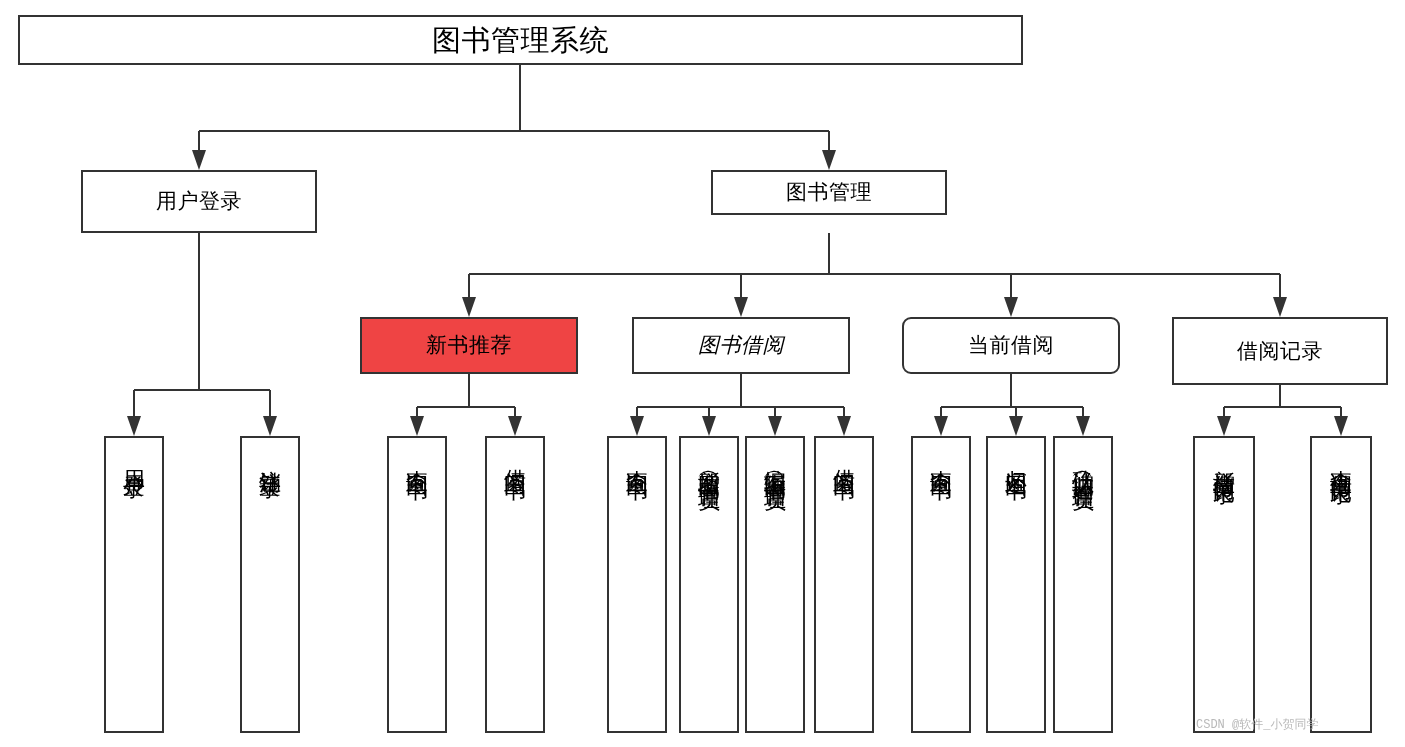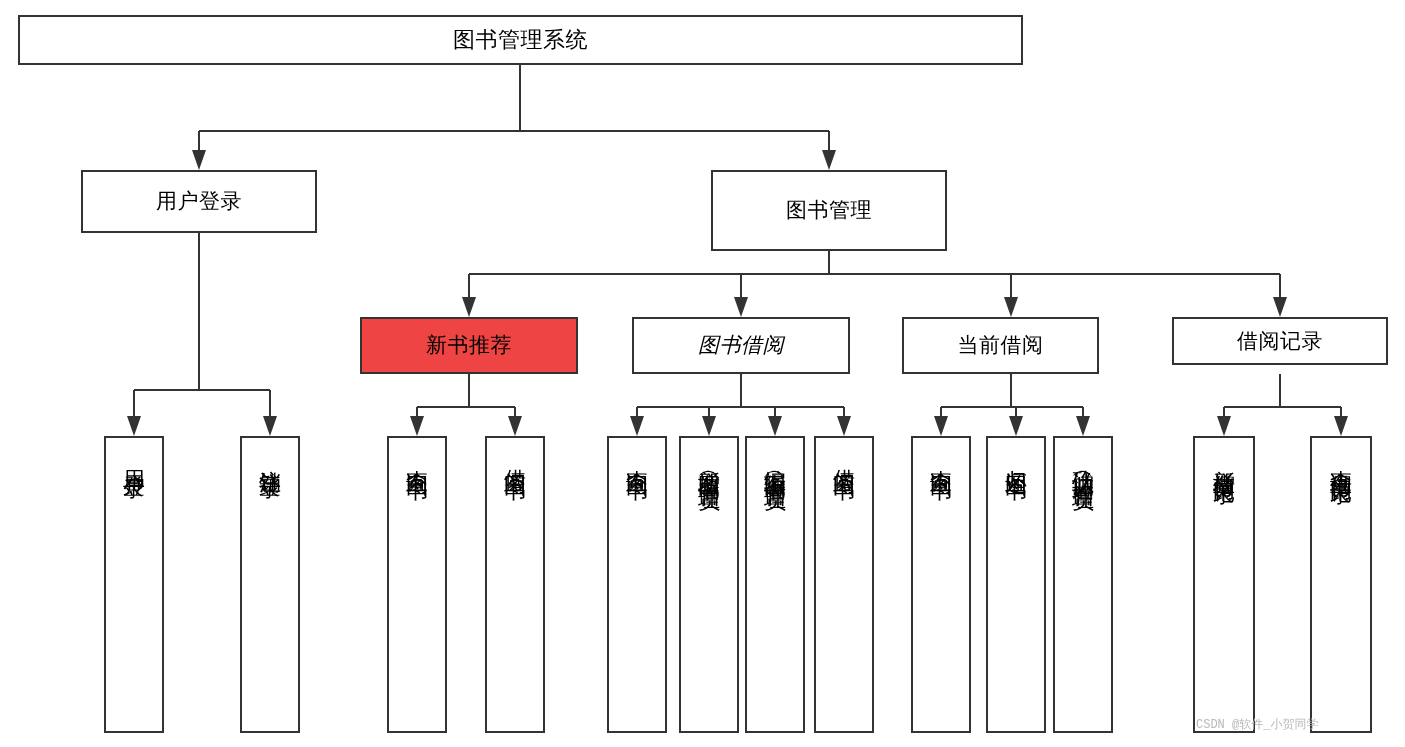--- a/index.html
+++ b/index.html
@@ -42,21 +42,21 @@
     text-align: center;
     line-height: 1.18;
     white-space: nowrap;
   }
   
   .h-node .node-label {
     font-size: 21px;
     letter-spacing: 0.5px;
   }
   .root .node-label {
-    font-size: 22px;
+    font-size: 29px;
   }
   
   .v-node .node-label {
     writing-mode: vertical-rl;
     text-orientation: upright;
     font-size: 22px;
     letter-spacing: 3px;
     line-height: 1;
   }
   .v-node {
@@ -148,33 +148,33 @@
       </g>
     </svg>
 
   <div id="nodes-layer">
       <div class="node h-node root" style="left: 18px; top: 15px; width: 1005px; height: 50px; border-color: rgb(51, 51, 51); background: rgb(255, 255, 255);">
         <span class="node-label">图书管理系统</span>
       </div>
       <div class="node h-node" style="left: 81px; top: 170px; width: 236px; height: 63px; border-color: rgb(51, 51, 51); background: rgb(255, 255, 255);">
         <span class="node-label">用户登录</span>
       </div>
-      <div class="node h-node" style="left: 711px; top: 170px; width: 236px; height: 81px; border-color: rgb(51, 51, 51); background: rgb(255, 255, 255);">
+      <div class="node h-node" style="left: 711px; top: 170px; width: 236px; height: 45px; border-color: rgb(51, 51, 51); background: rgb(255, 255, 255);">
         <span class="node-label">图书管理</span>
       </div>
       <div class="node h-node" style="left: 360px; top: 317px; width: 218px; height: 57px; border-color: rgb(51, 51, 51); background: #ef4444;">
         <span class="node-label">新书推荐</span>
       </div>
       <div class="node h-node" style="left: 632px; top: 317px; width: 218px; height: 57px; border-color: rgb(51, 51, 51); background: rgb(255, 255, 255); font-style: italic;">
         <span class="node-label">图书借阅</span>
       </div>
-      <div class="node h-node" style="left: 902px; top: 317px; width: 197px; height: 57px; border-color: rgb(51, 51, 51); background: rgb(255, 255, 255);">
+      <div class="node h-node" style="left: 902px; top: 317px; width: 218px; height: 57px; border-color: rgb(51, 51, 51); background: rgb(255, 255, 255); border-radius: 9px;">
         <span class="node-label">当前借阅</span>
       </div>
-      <div class="node h-node" style="left: 1172px; top: 317px; width: 216px; height: 48px; border-color: rgb(51, 51, 51); background: rgb(255, 255, 255);">
+      <div class="node h-node" style="left: 1172px; top: 317px; width: 216px; height: 68px; border-color: rgb(51, 51, 51); background: rgb(255, 255, 255);">
         <span class="node-label">借阅记录</span>
       </div>
       <div class="node v-node" style="left: 104px; top: 436px; width: 60px; height: 297px; border-color: rgb(51, 51, 51); background: rgb(255, 255, 255);">
         <span class="node-label">用户登录</span>
       </div>
       <div class="node v-node" style="left: 240px; top: 436px; width: 60px; height: 297px; border-color: rgb(51, 51, 51); background: rgb(255, 255, 255);">
         <span class="node-label">注销登录</span>
       </div>
       <div class="node v-node" style="left: 387px; top: 436px; width: 60px; height: 297px; border-color: rgb(51, 51, 51); background: rgb(255, 255, 255);">
         <span class="node-label">查询图书</span>

